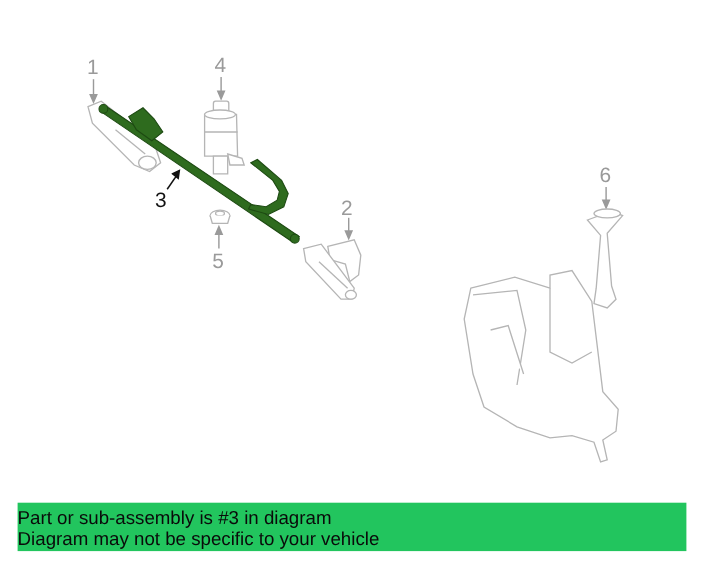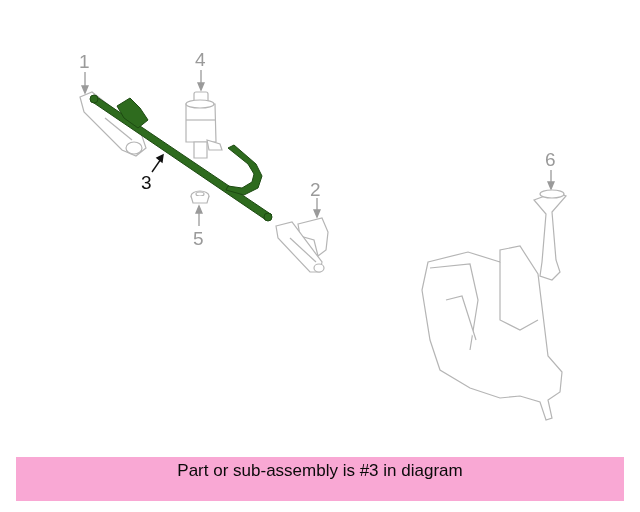--- a/index.html
+++ b/index.html
@@ -1,20 +1,20 @@
 <!DOCTYPE html>
 <html><head>
 <meta charset="utf-8">
 <style>
   html, body { margin: 0; padding: 0; background: #ffffff; }
   body { width: 640px; height: 512px; position: relative; overflow: hidden; font-family: "Liberation Sans", sans-serif; }
   #diagram { position: absolute; left: 0; top: 0; width: 640px; height: 512px; }
   .callout { position: absolute; font-family: "Liberation Sans", sans-serif; font-size: 19px; line-height: 19px; color: #9a9a9a; }
   .callout.active { color: #111111; }
-  #banner { position: absolute; left: 16px; top: 457px; width: 608px; height: 44px; background: #f9a8d4; color: #0a0a0a; text-align: center; font-size: 17px; line-height: 19px; padding-top: 4px; box-sizing: border-box; }
+  #banner { position: absolute; left: 16px; top: 457px; width: 608px; height: 44px; background: #22c55e; color: #0a0a0a; font-size: 17px; line-height: 19px; padding-top: 4px; box-sizing: border-box; }
   #banner div { white-space: nowrap; }
 </style>
 </head>
 <body>
 
 <svg id="diagram" viewBox="0 0 640 512" xmlns="http://www.w3.org/2000/svg">
 
   <g stroke="#9a9a9a" stroke-width="1.3" fill="#9a9a9a">
     <line x1="85" y1="72" x2="85" y2="90"></line>
       <path d="M82,86 L85,93 L88,86 Z"></path>
@@ -80,13 +80,14 @@
 
 <div class="callout" style="left:79px;top:52px;">1</div>
 <div class="callout" style="left:195px;top:50px;">4</div>
 <div class="callout active" style="left:141px;top:173px;">3</div>
 <div class="callout" style="left:310px;top:180px;">2</div>
 <div class="callout" style="left:193px;top:229px;">5</div>
 <div class="callout" style="left:545px;top:150px;">6</div>
 
 <div id="banner">
   <div>Part or sub-assembly is #3 in diagram</div>
+  <div>Diagram may not be specific to your vehicle</div>
 </div>
 
 </body></html>

